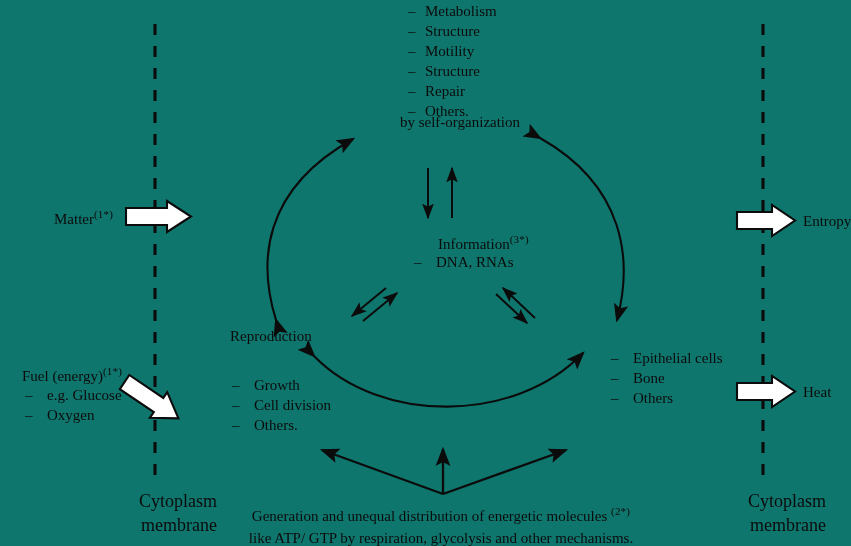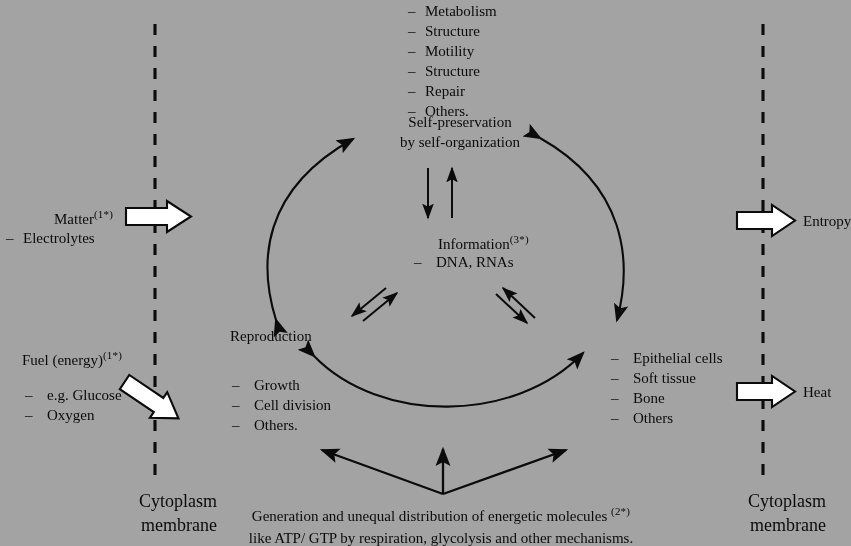--- a/index.html
+++ b/index.html
@@ -4,21 +4,21 @@
 <style>
   html, body {
     margin: 0;
     padding: 0;
     background: #ffffff;
   }
   #page {
     position: relative;
     width: 851px;
     height: 546px;
-    background: #a3a3a3;
+    background: #0f766e;
     font-family: "Liberation Serif", "DejaVu Serif", serif;
     color: #000000;
     overflow: hidden;
   }
   #diagram-svg {
     position: absolute;
     left: 0;
     top: 0;
     width: 851px;
     height: 546px;
@@ -141,21 +141,20 @@
     <ul class="bullets">
       <li>Metabolism</li>
       <li>Structure</li>
       <li>Motility</li>
       <li>Structure</li>
       <li>Repair</li>
       <li>Others.</li>
     </ul>
   </div>
   <div class="blk ctr-blk" style="left:380px; top:113px; width:160px;">
-    <div>Self-preservation</div>
     <div>by self-organization</div>
   </div>
 
   <div class="txt" style="left:402px; top:232px;margin-left:36px;">
     <span>Information</span><span class="sup">(3*)</span>
   </div>
   <div class="blk" style="left:414px; top:253px;">
     <ul class="bullets wide">
       <li>DNA, RNAs</li>
     </ul>
@@ -166,36 +165,34 @@
     <ul class="bullets wide">
       <li>Growth</li>
       <li>Cell division</li>
       <li>Others.</li>
     </ul>
   </div>
 
   <div class="blk" style="left:611px; top:349px;">
     <ul class="bullets wide">
       <li>Epithelial cells</li>
-      <li>Soft tissue</li>
       <li>Bone</li>
       <li>Others</li>
     </ul>
   </div>
 
   <div class="txt" style="left:54px; top:207px;">
     <span>Matter</span><span class="sup">(1*)</span>
   </div>
   <div class="blk" style="left:6px; top:229px;">
     <ul class="bullets">
-      <li>Electrolytes</li>
-    </ul>
-  </div>
-
-  <div class="txt" style="left:22px; top:348px;">
+    </ul>
+  </div>
+
+  <div class="txt" style="left:22px; top:364px;">
     <span>Fuel (energy)</span><span class="sup">(1*)</span>
   </div>
   <div class="blk" style="left:25px; top:386px;">
     <ul class="bullets wide">
       <li>e.g. Glucose</li>
       <li>Oxygen</li>
     </ul>
   </div>
 
   <div class="txt" style="left:803px; top:212px;">Entropy</div>

